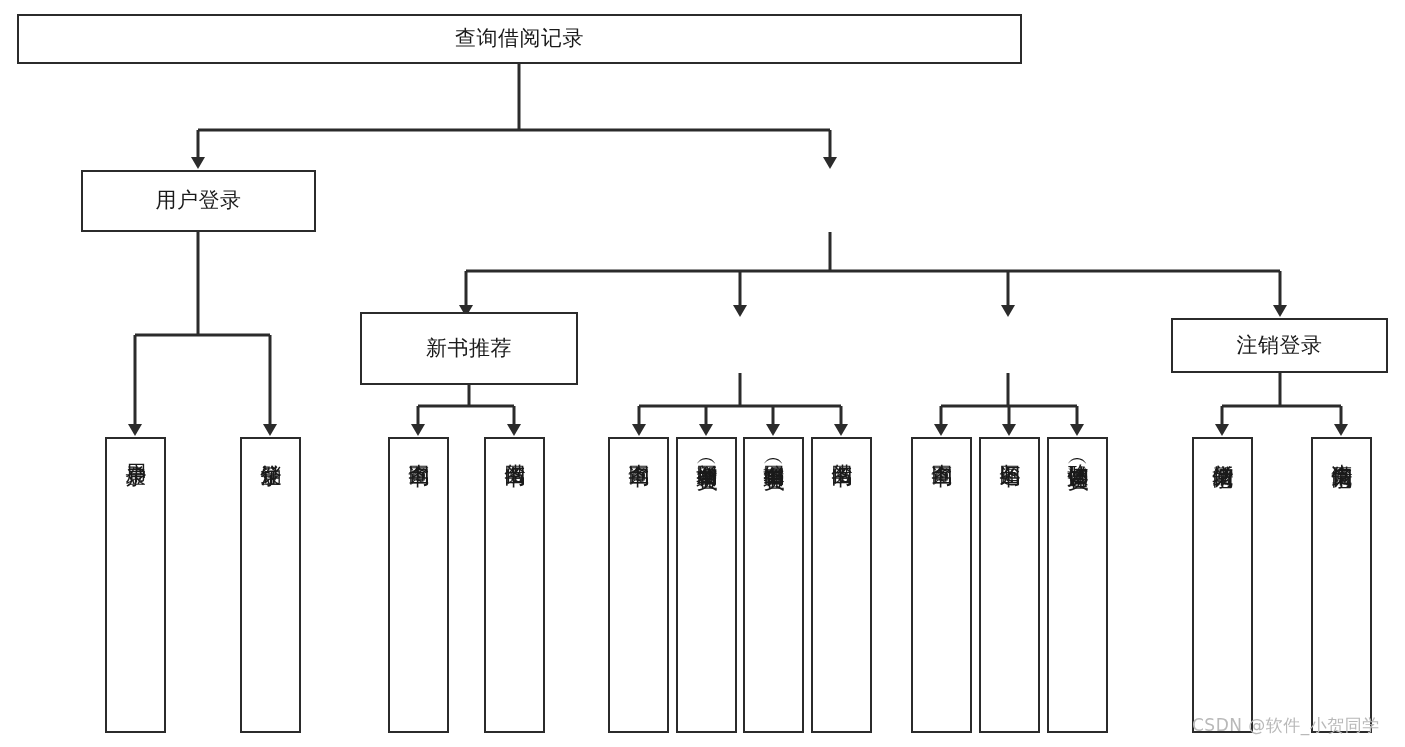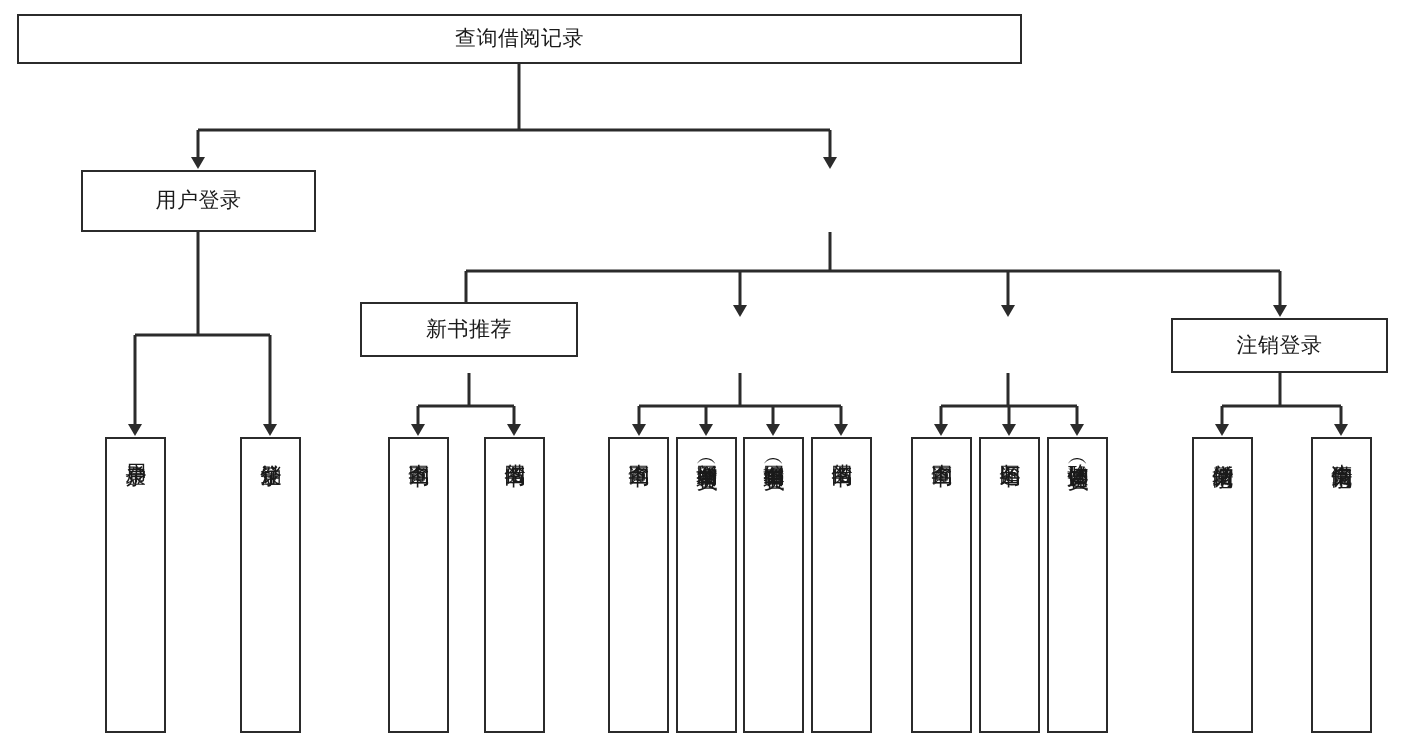--- a/index.html
+++ b/index.html
@@ -120,21 +120,21 @@
   </svg>
 
   <div class="node node-h" style="left:17px; top:14px; width:1005px; height:50px;">
     <span class="label">查询借阅记录</span>
   </div>
 
   <div class="node node-h" style="left:81px; top:170px; width:235px; height:62px;">
     <span class="label">用户登录</span>
   </div>
 
-  <div class="node node-h" style="left:360px; top:302px; width:218px; height:55px;">
+  <div class="node node-h" style="left:360px; top:312px; width:218px; height:73px;">
     <span class="label">新书推荐</span>
   </div>
   <div class="node node-h" style="left:1171px; top:318px; width:217px; height:55px;">
     <span class="label">注销登录</span>
   </div>
 
   <div class="node node-v" style="left:105px; top:437px; width:61px; height:296px;">
     <span class="label">用户登录</span>
   </div>
   <div class="node node-v" style="left:240px; top:437px; width:61px; height:296px;">
@@ -171,14 +171,15 @@
     <span class="label">确认归还（管理员）</span>
   </div>
 
   <div class="node node-v" style="left:1192px; top:437px; width:61px; height:296px;">
     <span class="label">新增借阅记录</span>
   </div>
   <div class="node node-v" style="left:1311px; top:437px; width:61px; height:296px;">
     <span class="label">查询借阅记录</span>
   </div>
 
+  <div class="watermark" style="left:1192px; top:714px;">CSDN @软件_小贺同学</div>
 
 </div>
 
 </body></html>

